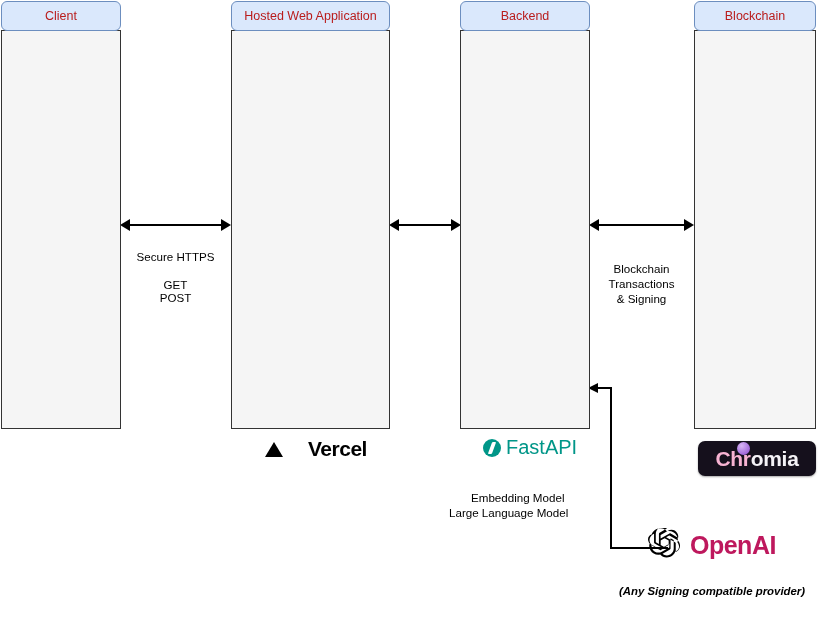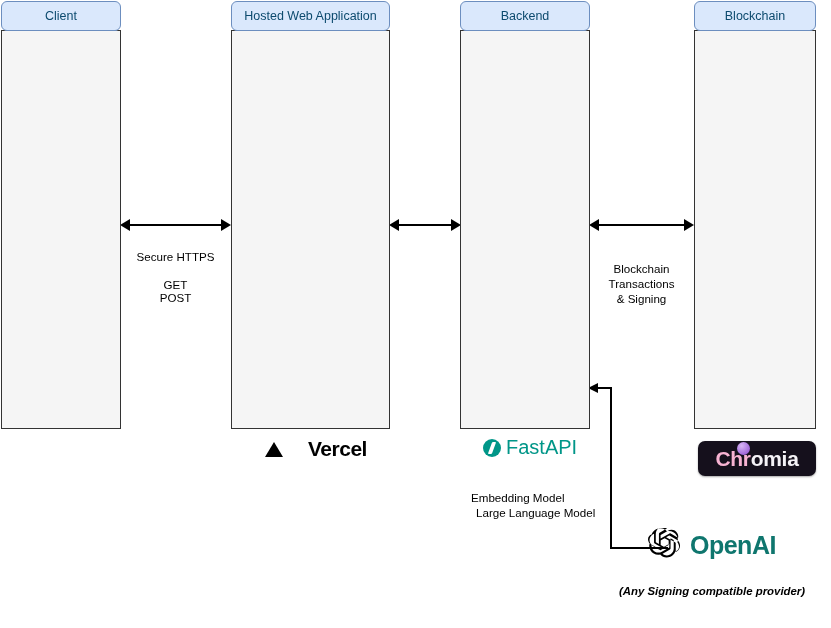--- a/index.html
+++ b/index.html
@@ -16,21 +16,21 @@
   
   .lane{position:absolute;}
   .lane-head{
     position:absolute;left:0;top:0;
     box-sizing:border-box;
     height:30px;
     background:#dae8fc;
     border:1px solid #6c8ebf;
     border-radius:6px;
     display:flex;align-items:center;justify-content:center;
-    font-size:12.5px;color:#0c4a6e;
+    font-size:12.5px;color:#b91c1c;
     z-index:3;
   }
   .lane-body{
     position:absolute;left:0;top:29px;
     box-sizing:border-box;
     background:#f5f5f5;
     border:1px solid #333333;
     z-index:1;
   }
 
@@ -73,21 +73,21 @@
   .fastapi-word{font-size:20px;color:#009688;letter-spacing:0px;}
   .fastapi-mark{
     width:18px;height:18px;border-radius:50%;background:#009688;
     margin-right:5px;position:relative;
   }
   .fastapi-mark:after{
     content:"";position:absolute;left:7px;top:3px;
     width:4px;height:12px;background:#ffffff;
     transform:skewX(-20deg);border-radius:1px;
   }
-  .openai-word{font-size:25px;font-weight:bold;letter-spacing:-0.5px;color:#0f766e;}
+  .openai-word{font-size:25px;font-weight:bold;letter-spacing:-0.5px;color:#be185d;}
 
   .chromia{
     position:absolute;background:#15101c;border-radius:7px;
     display:flex;align-items:center;justify-content:center;
     box-shadow:0 1px 2px rgba(0,0,0,.35);
   }
   .chromia-word{font-size:21px;font-weight:bold;letter-spacing:-0.3px;position:relative;}
   .chromia-word .pink{color:#f7b3d2;}
   .chromia-word .white{color:#f4f2f6;}
   .chromia-dot{
@@ -368,21 +368,21 @@
 
     <div class="seg" style="left:22px;top:7px;width:1.8px;height:162px;"></div>
 
     <div class="seg" style="left:22px;top:167px;width:58px;height:1.8px;"></div>
 
     <div class="seg" style="left:8px;top:7px;width:15px;height:1.8px;"></div>
     <div class="head" style="left:0px;top:2.5px;"></div>
   </div>
 
   <div class="txt" style="left:471px;top:490px;">Embedding Model</div>
-  <div class="txt" style="left:476px;top:505px;text-align:center;">Large Language Model</div>
+  <div class="txt" style="left:449px;top:505px;text-align:center;">Large Language Model</div>
 
   <div class="logo" style="left:648px;top:528px;">
     <svg width="35" height="35" viewBox="0 0 40 40" style="margin-right:7px;">
       <path fill="#000000" d="M33.6 16.4c.9-2.6.6-5.5-.9-7.8-2.2-3.9-6.7-5.9-11.1-4.9-1.9-2.2-4.7-3.4-7.6-3.3-4.5 0-8.5 2.9-9.9 7.1C1.4 8.1-.6 11.1.2 14.2c.3 1.3.9 2.5 1.7 3.5-.9 2.6-.6 5.5.9 7.8 2.2 3.9 6.7 5.9 11.1 4.9 1.9 2.2 4.7 3.4 7.6 3.3 4.5 0 8.5-2.9 9.9-7.1 2.7-.6 4.7-3.6 3.9-6.7-.3-1.3-.9-2.5-1.7-3.5zM21.6 31.3c-1.8 0-3.6-.6-5-1.8l.2-.1 8.3-4.8c.4-.2.7-.7.7-1.2V11.6l3.5 2c0 0 .1.1.1.1v9.7c0 4.3-3.5 7.8-7.8 7.9zM5.1 24.1c-.9-1.5-1.2-3.3-.9-5l.2.1 8.3 4.8c.4.2.9.2 1.4 0l10.2-5.9v4c0 .1 0 .1-.1.2l-8.4 4.8c-3.7 2.1-8.5.9-10.7-2.8v-.2zM2.9 9.9c.9-1.5 2.3-2.7 4-3.3v9.9c0 .5.3.9.7 1.2l10.1 5.8-3.5 2c-.1 0-.1 0-.2 0L5.6 20.6c-3.7-2.2-5-7-2.8-10.7zM30.9 16.4L20.7 10.5l3.5-2c.1 0 .1 0 .2 0l8.4 4.8c3.7 2.1 4.9 6.9 2.8 10.6-.9 1.5-2.3 2.7-3.9 3.3v-9.9c0-.4-.3-.9-.8-1.1zM34.4 11.1l-.2-.1-8.2-4.8c-.4-.3-1-.3-1.4 0L14.4 12.1v-4c0-.1 0-.2.1-.2l8.4-4.8c3.7-2.1 8.5-.9 10.6 2.8 1 1.5 1.3 3.4.9 5.2zM12.5 18.3L9 16.3c0 0-.1-.1-.1-.2V6.5c0-4.3 3.5-7.7 7.8-7.7 1.8 0 3.6.6 5 1.8l-.2.1-8.3 4.8c-.4.2-.7.7-.7 1.2v11.6zM14.4 14.2l4.6-2.6 4.6 2.6v5.3l-4.5 2.6-4.6-2.6v-5.3z"></path>
     </svg>
     <span class="openai-word">OpenAI</span>
   </div>
 
   <div class="note-italic" style="left:619px;top:585px;">(Any Signing compatible provider)</div>
 

